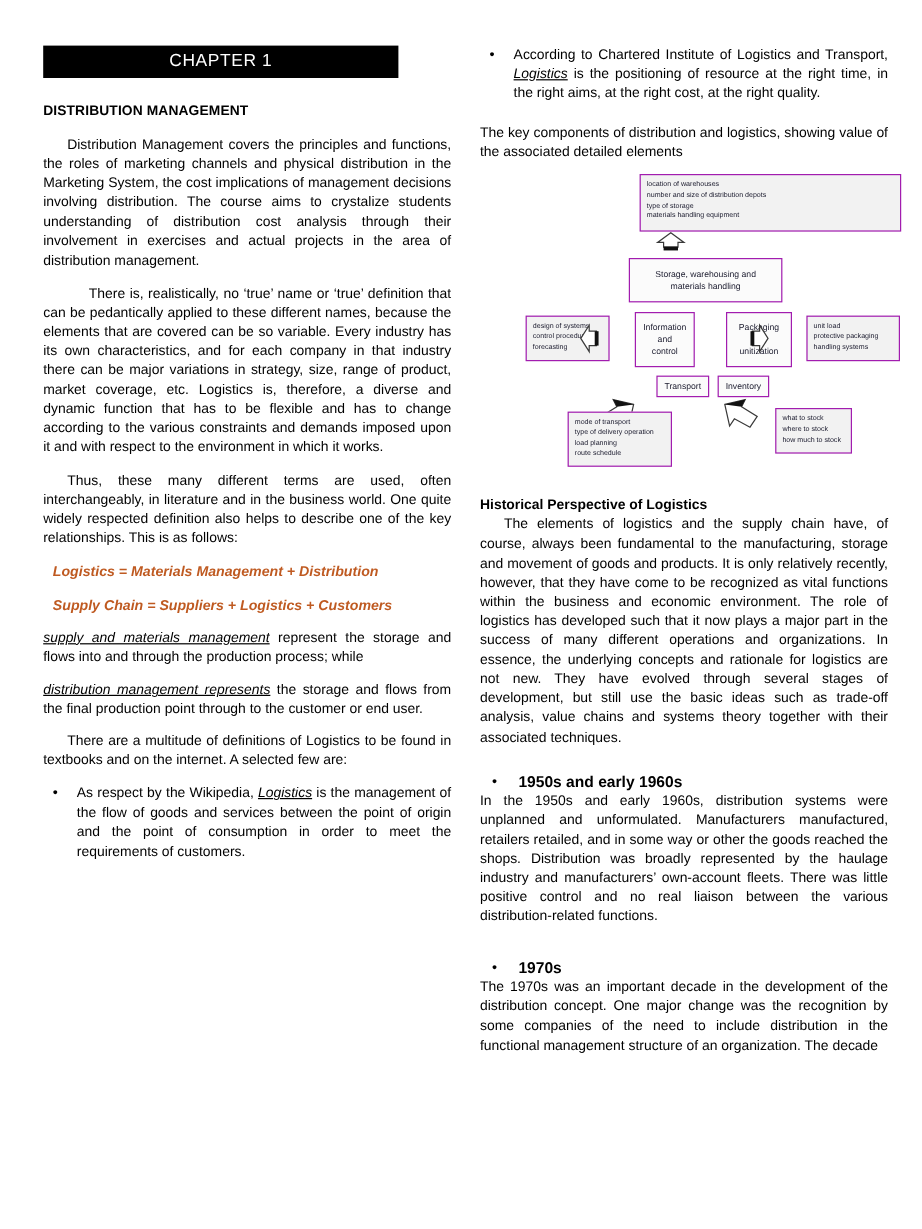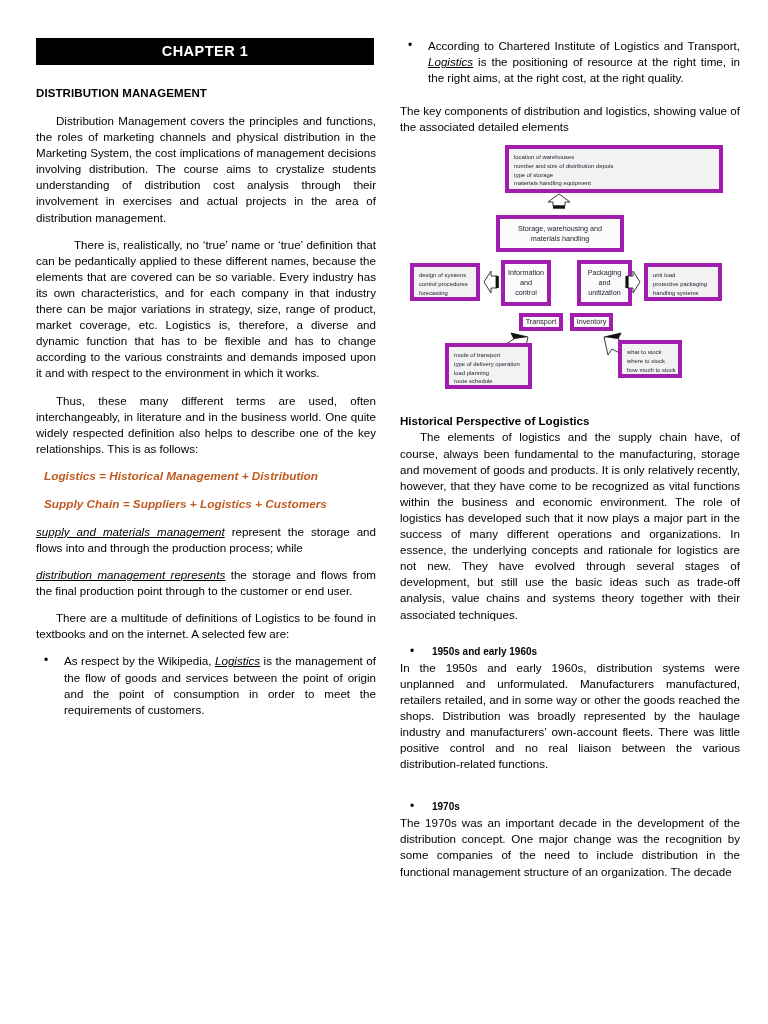--- a/index.html
+++ b/index.html
@@ -22,25 +22,25 @@
   }
   #col-left  { left: 36px; }
   #col-right { left: 400px; }
 
   
   .chapter-bar {
     background: #000000;
     color: #ffffff;
     text-align: center;
     font-size: 14.5px;
-    font-weight: bold;
+    font-weight: normal;
     letter-spacing: .5px;
     padding: 5px 0 6px 0;
     margin: 0 0 22px 0;
-    width: 338px;
+    width: 296px;
   }
   .doc-title {
     font-size: 11.5px;
     font-weight: bold;
     letter-spacing: .1px;
     margin: 0 0 14px 0;
   }
 
   
   p.body {
@@ -99,21 +99,21 @@
 
   
   ul.head-bullet {
     list-style: none;
     margin: 0 0 0 0;
     padding: 0;
   }
   ul.head-bullet > li {
     position: relative;
     padding-left: 32px;
-    font-size: 10px;
+    font-size: 13px;
     font-weight: bold;
     line-height: 16px;
     margin: 0;
   }
   ul.head-bullet > li::before {
     content: "\2022";
     position: absolute;
     left: 10px;
     top: -1px;
     font-weight: normal;
@@ -134,26 +134,27 @@
   .diagram {
     position: relative;
     width: 340px;
     height: 252px;
     margin: 10px 0 16px 0;
     background: #ffffff;
     font-family: "Liberation Sans", sans-serif;
   }
   .dbox {
     position: absolute;
-    border: 4px solid #a21caf;
+    border: 1px solid #a21caf;
     background: #f2f2f2;
     color: #1b1b2e;
     font-size: 5.9px;
     line-height: 8.6px;
     padding: 4px 5px;
+    margin-left: 28px;
   }
   .dbox.center {
     text-align: center;
     background: #fbfbfb;
     display: flex;
     flex-direction: column;
     justify-content: center;
     align-items: center;
     padding: 2px 4px;
     font-size: 7.2px;
@@ -175,21 +176,21 @@
     <div class="chapter-bar">CHAPTER 1</div>
 
     <div class="doc-title">DISTRIBUTION MANAGEMENT</div>
 
     <p class="body indent">Distribution Management covers the principles and functions, the roles of marketing channels and physical distribution in the Marketing System, the cost implications of management decisions involving distribution. The course aims to crystalize students understanding of distribution cost analysis through their involvement in exercises and actual projects in the area of distribution management.</p>
 
     <p class="body indent-lg">There is, realistically, no ‘true’ name or ‘true’ definition that can be pedantically applied to these different names, because the elements that are covered can be so variable. Every industry has its own characteristics, and for each company in that industry there can be major variations in strategy, size, range of product, market coverage, etc. Logistics is, therefore, a diverse and dynamic function that has to be flexible and has to change according to the various constraints and demands imposed upon it and with respect to the environment in which it works.</p>
 
     <p class="body indent">Thus, these many different terms are used, often interchangeably, in literature and in the business world. One quite widely respected definition also helps to describe one of the key relationships. This is as follows:</p>
 
-    <div class="formula">Logistics = Historical Management + Distribution</div>
+    <div class="formula">Logistics = Materials Management + Distribution</div>
 
 
     <div class="formula">Supply Chain = Suppliers + Logistics + Customers</div>
 
     <p class="body"><span class="term">supply and materials management</span><span> represent the storage and flows into and through the production process; while</span></p>
 
     <p class="body"><span class="term">distribution management represents</span><span> the storage and flows from the final production point through to the customer or end user.</span></p>
 
     <p class="body indent">There are a multitude of definitions of Logistics to be found in textbooks and on the internet. A selected few are:</p>
 

